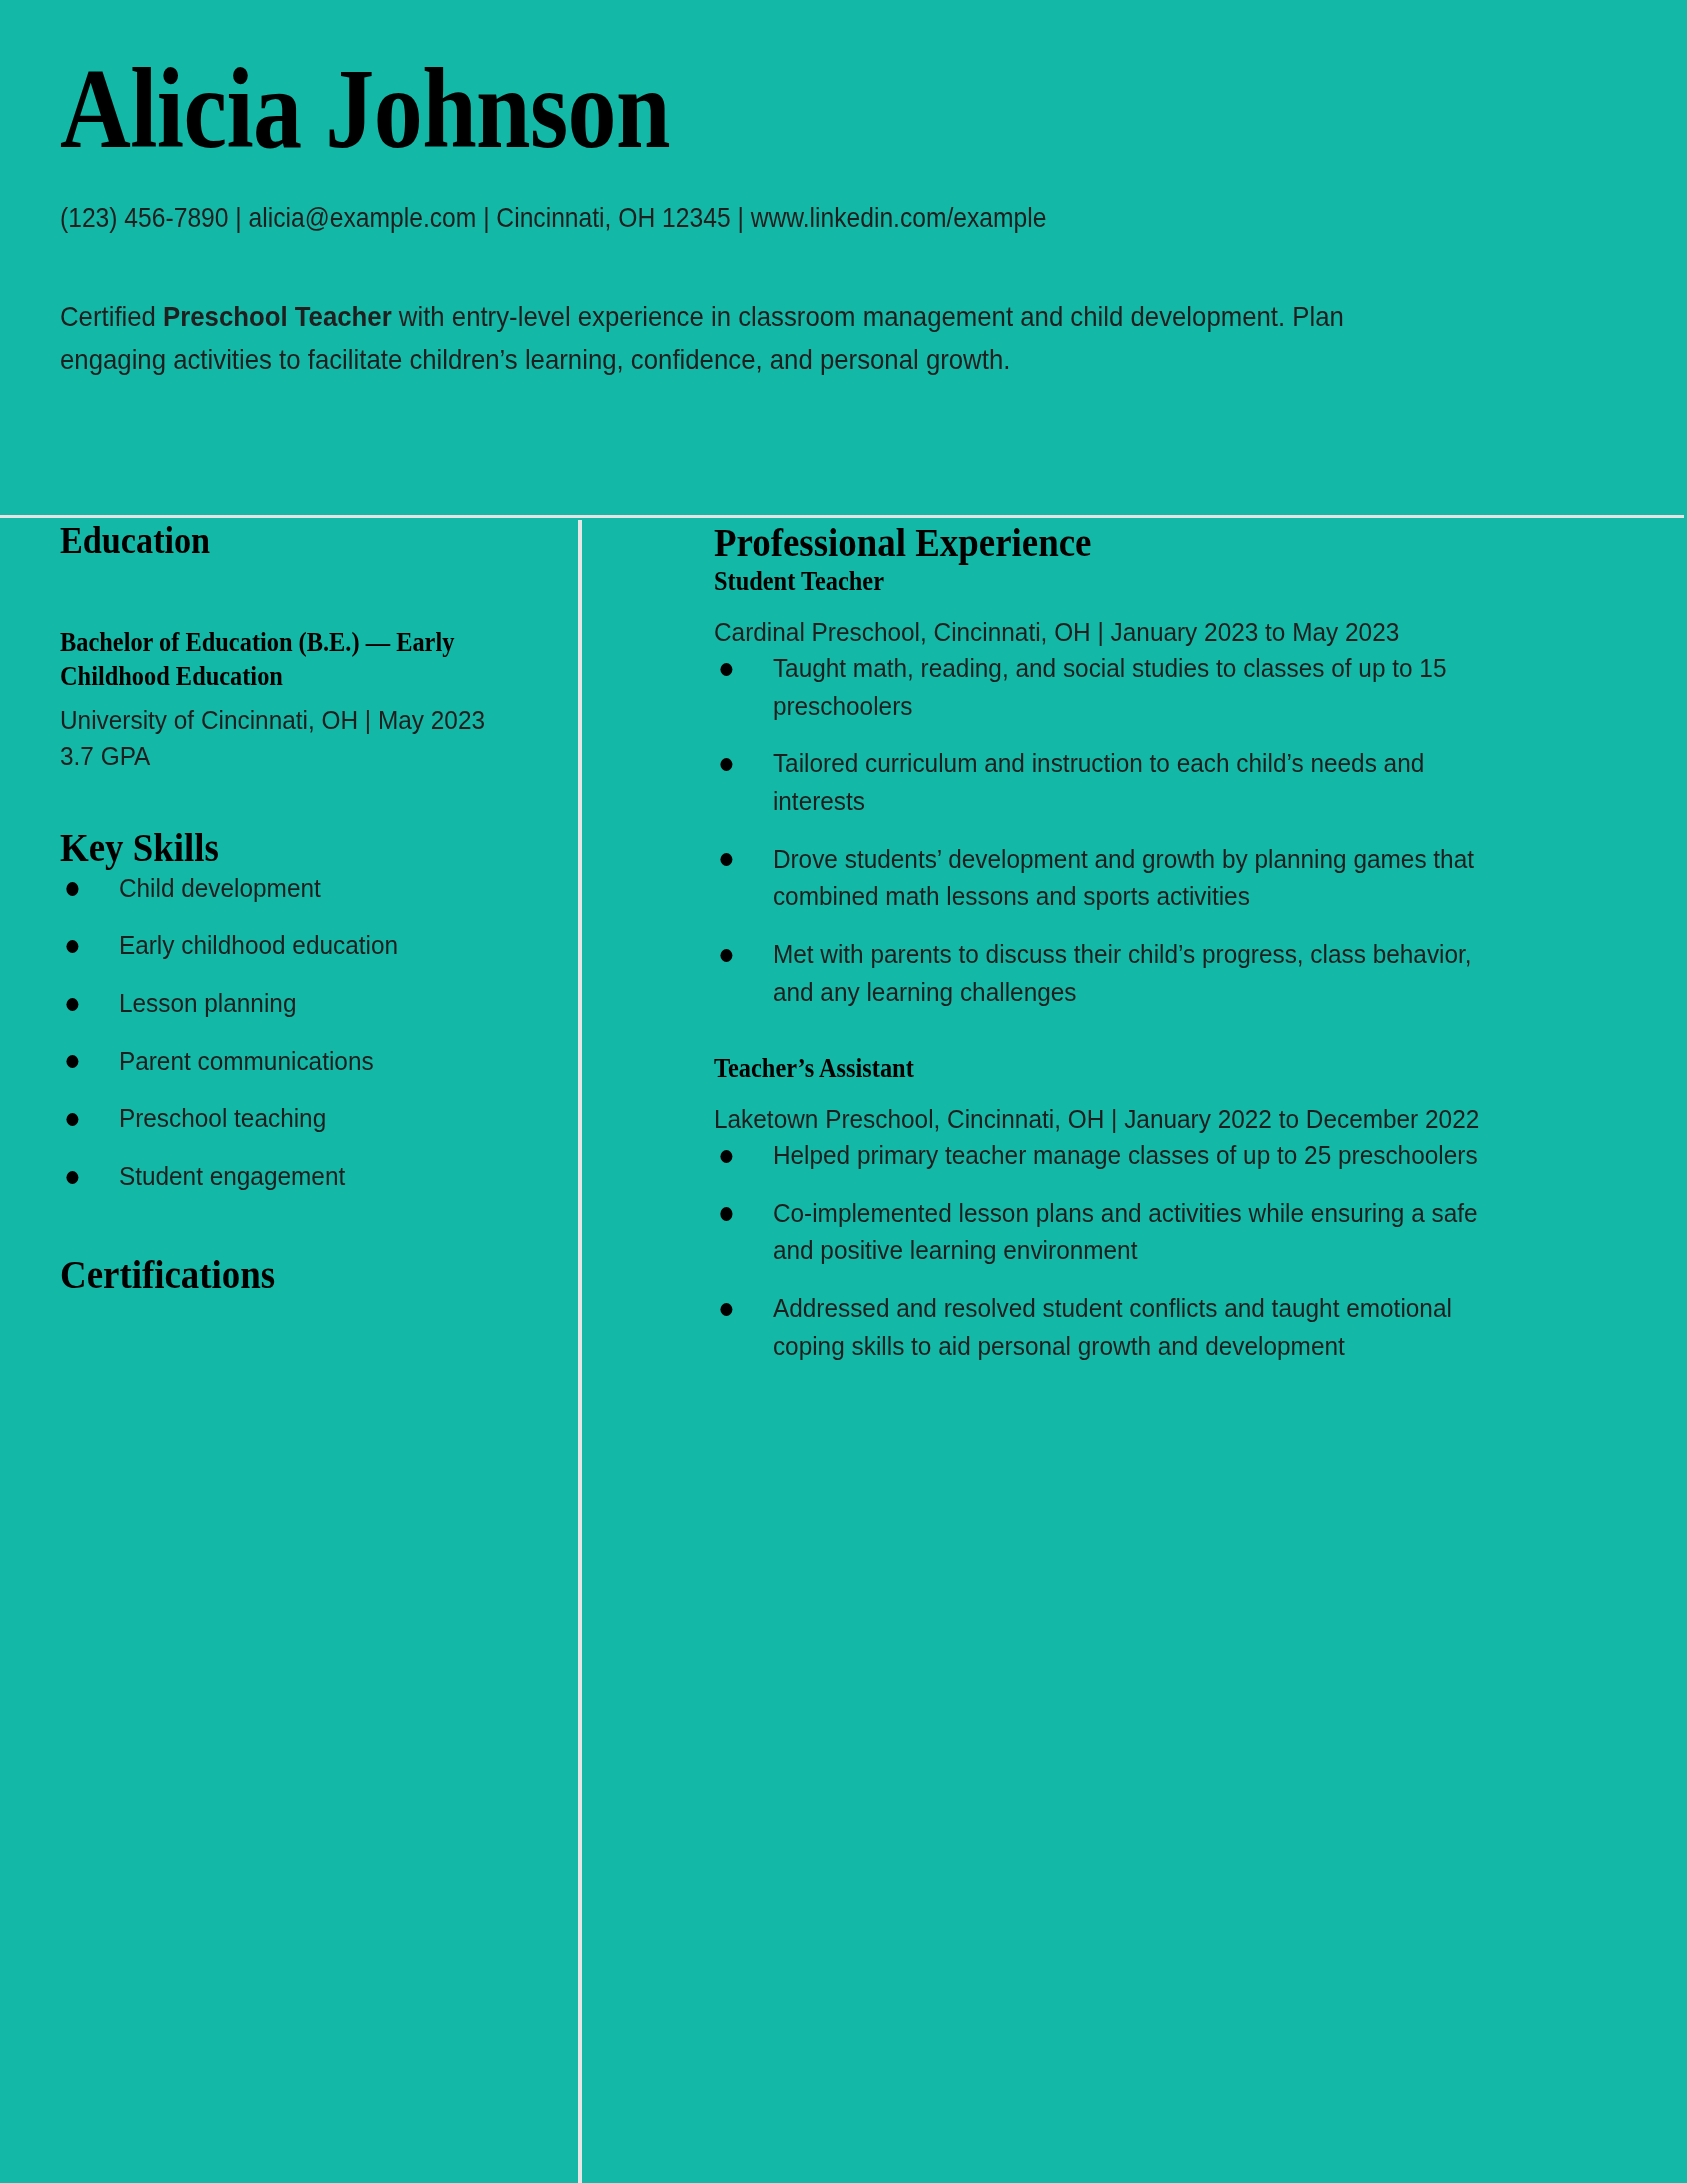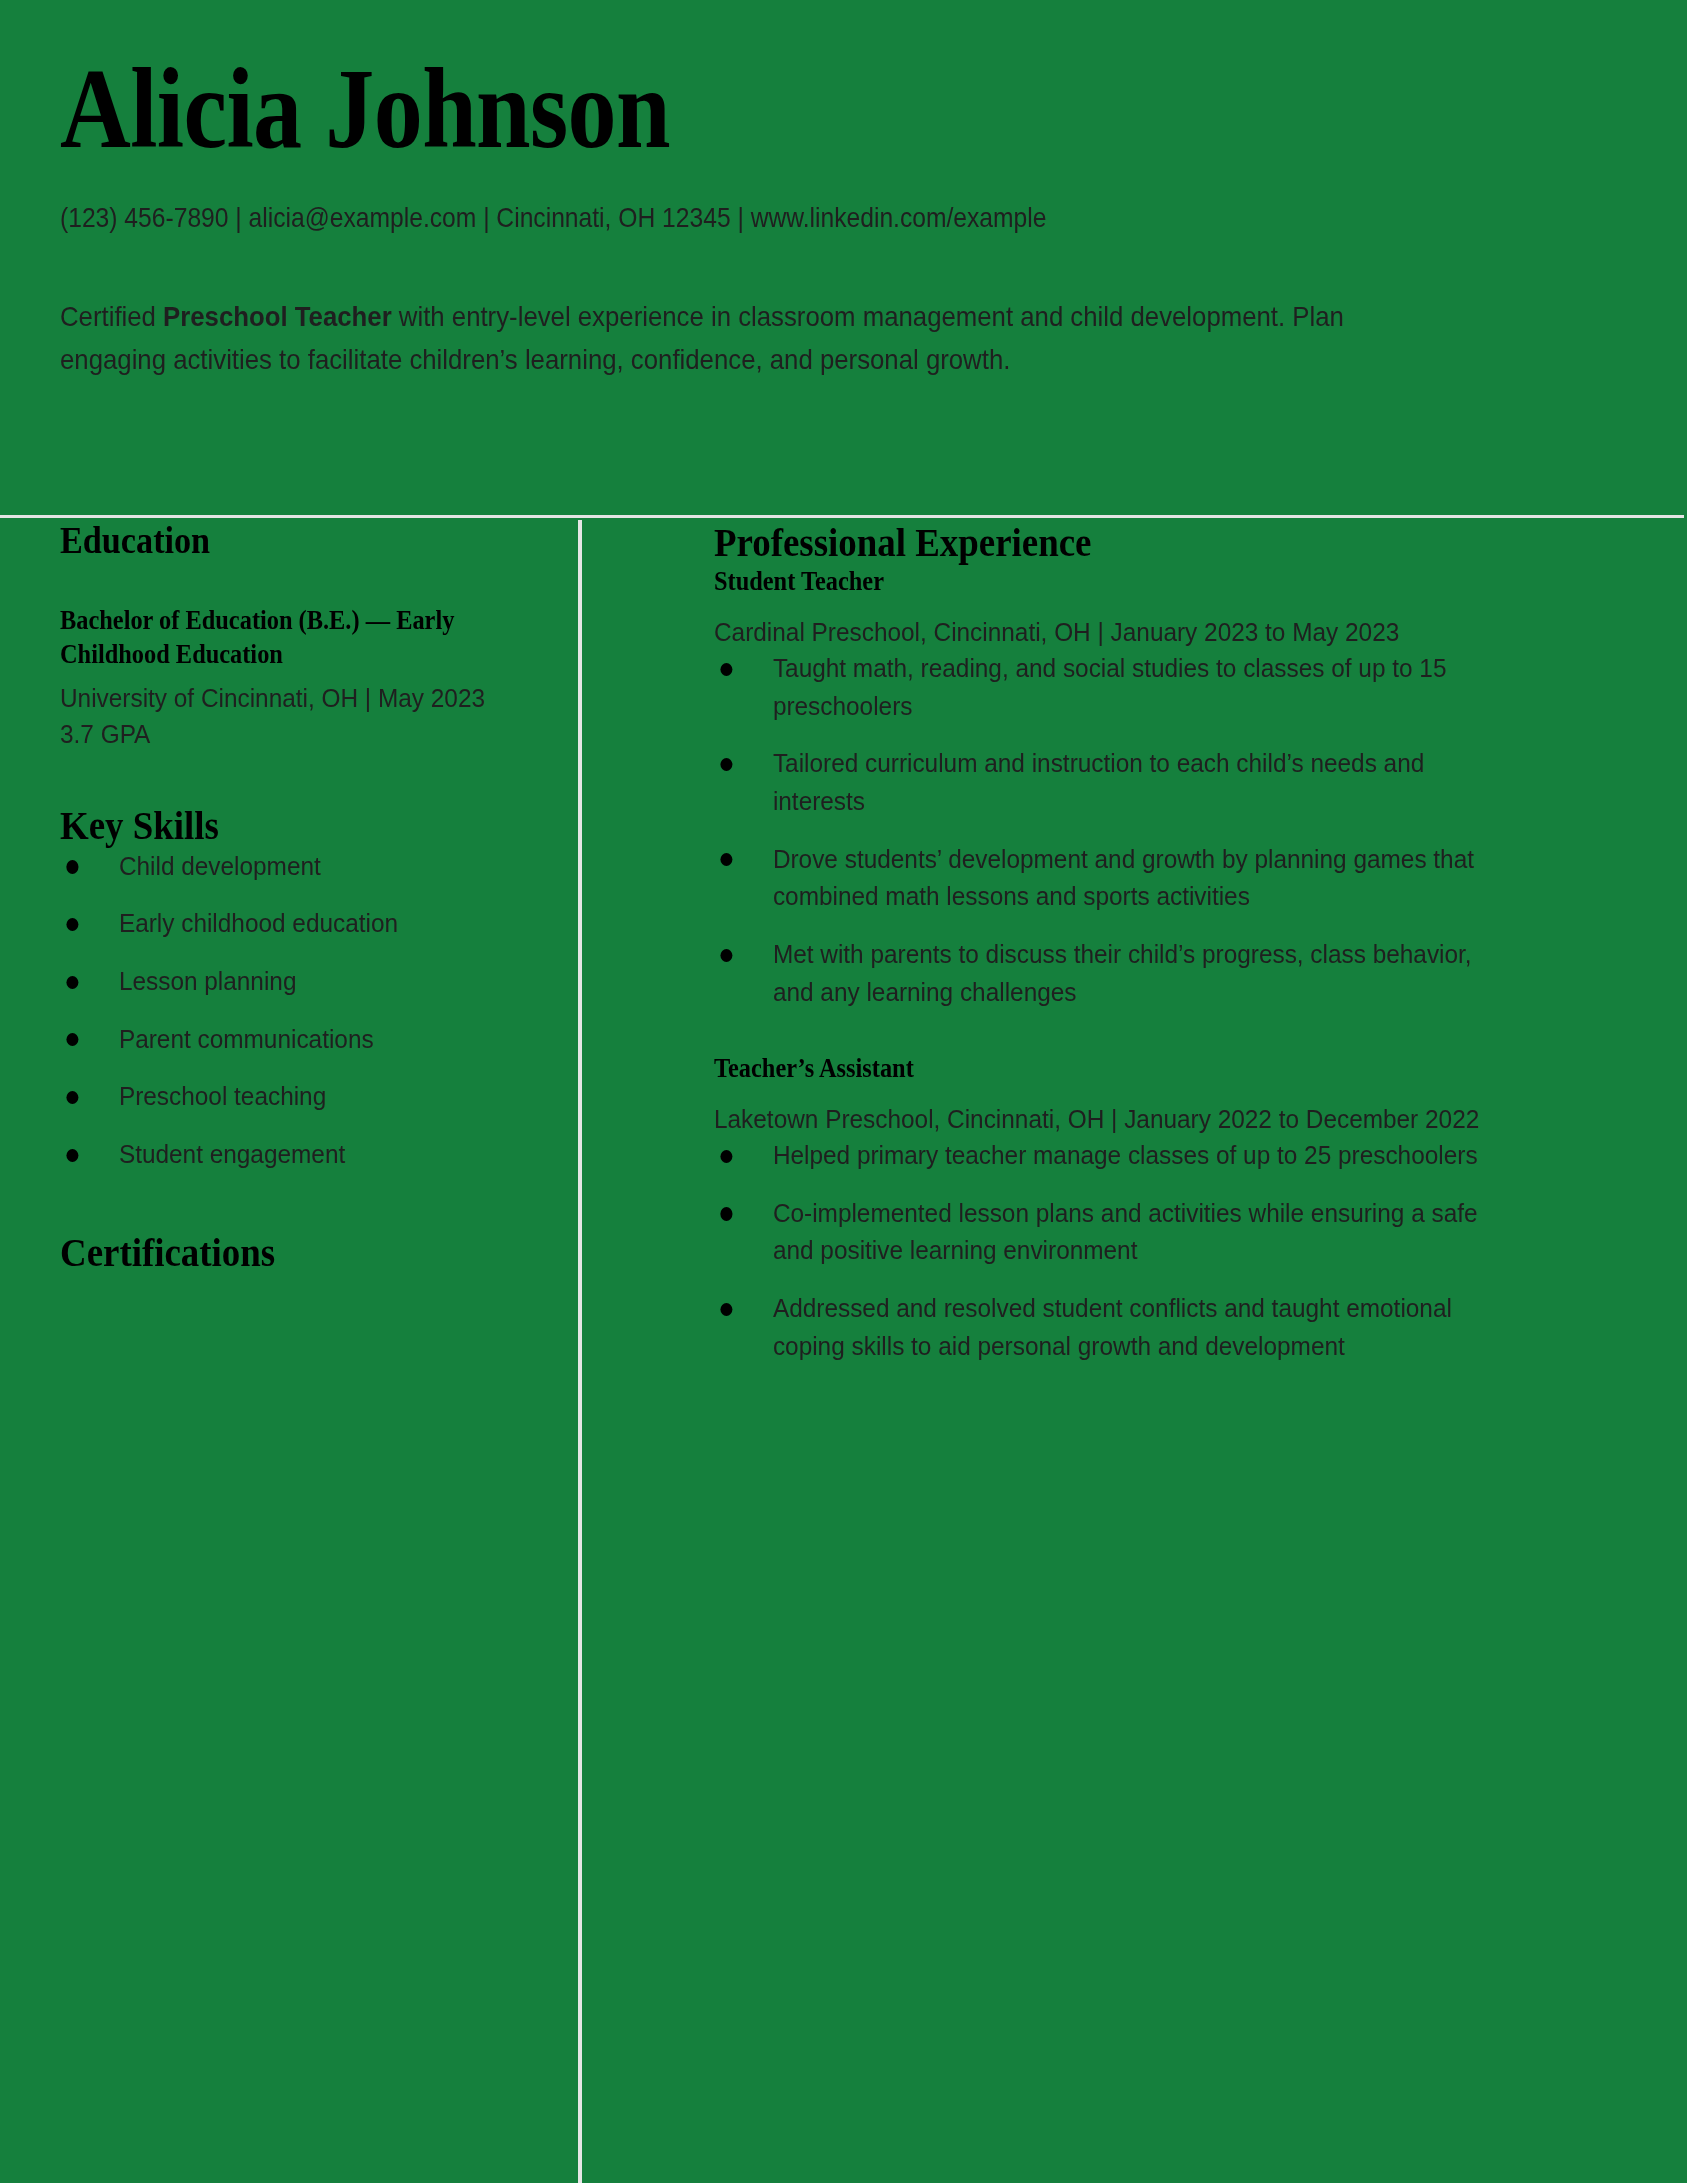--- a/index.html
+++ b/index.html
@@ -5,21 +5,21 @@
   html, body {
     margin: 0;
     padding: 0;
     background: #ffffff;
   }
 
   .page {
     position: relative;
     width: 1687px;
     height: 2183px;
-    background: #15803d;
+    background: #14b8a6;
     overflow: hidden;
     font-family: "Liberation Sans", sans-serif;
     color: #1a1a1a;
     box-sizing: border-box;
   }
 
   
   .header {
     padding: 52px 60px 0 60px;
   }
@@ -158,21 +158,21 @@
   ul.bullets li .dot {
     position: absolute;
     left: 6.6px;
     top: 12.6px;
     width: 13.2px;
     height: 13.2px;
     border-radius: 50%;
     background: #000000;
   }
 
-  .mt-edu-entry { margin-top: 42px; }
+  .mt-edu-entry { margin-top: 64px; }
   .mt-skills    { margin-top: 50px; }
   .mt-skills-list { margin-top: 36px; }
   .mt-certs     { margin-top: 56px; }
   .mt-certs-list { margin-top: 37px; }
 
   .mt-job1      { }
   .mt-job-meta  { margin-top: 14.6px; }
   .mt-job-bullets { margin-top: 30px; }
   .mt-job2      { margin-top: 41px; }
 

